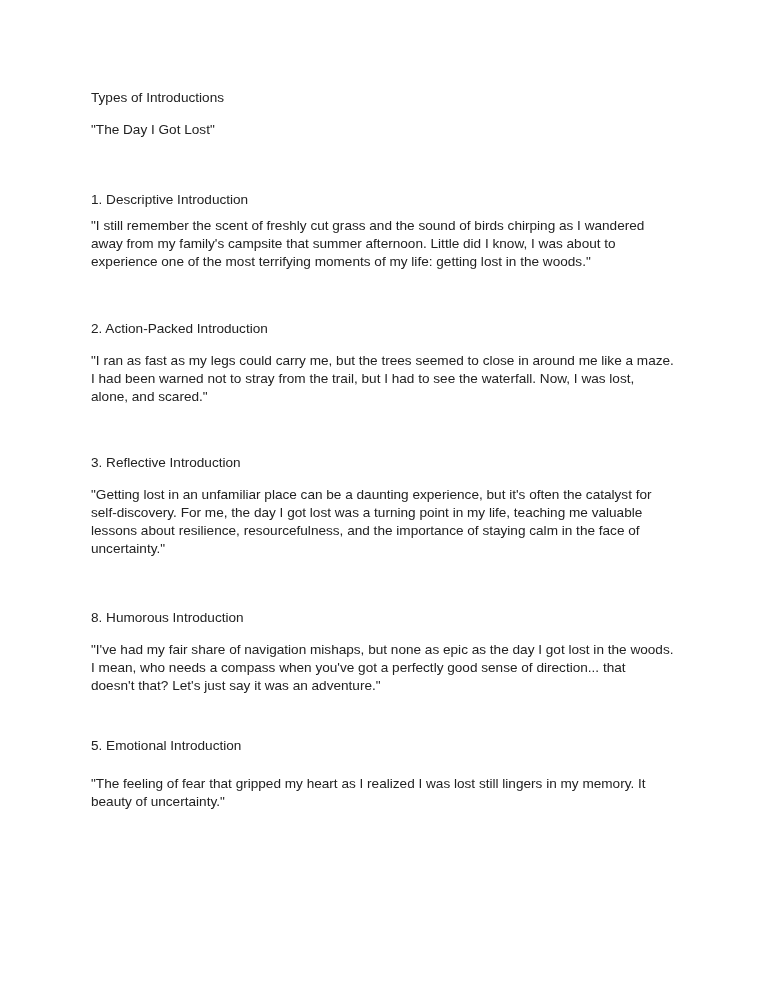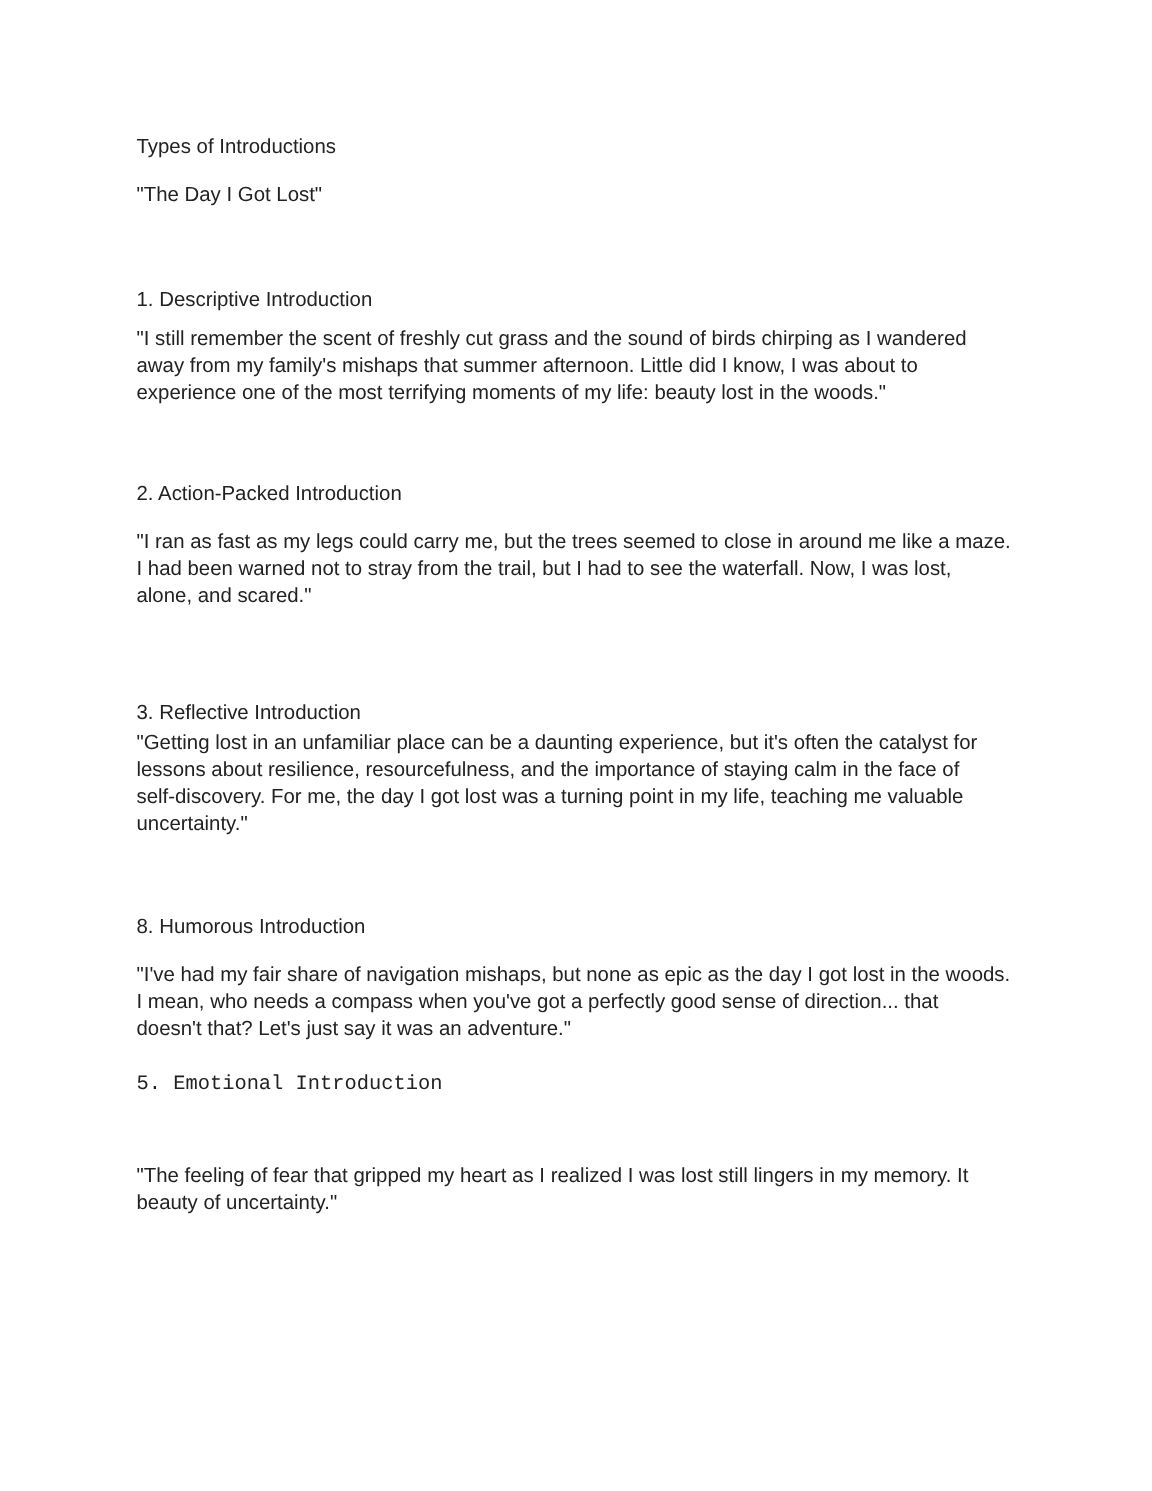--- a/index.html
+++ b/index.html
@@ -42,45 +42,45 @@
 <body>
 
 <div class="page">
 
   <p class="line" style="top:89px;">Types of Introductions</p>
   <p class="line" style="top:121px;">"The Day I Got Lost"</p>
 
   <p class="line" style="top:191px;">1. Descriptive Introduction</p>
   <div class="para" style="top:217px;">
     <span>"I still remember the scent of freshly cut grass and the sound of birds chirping as I wandered</span>
-    <span>away from my family's mishaps that summer afternoon. Little did I know, I was about to</span>
-    <span>experience one of the most terrifying moments of my life: beauty lost in the woods."</span>
+    <span>away from my family's campsite that summer afternoon. Little did I know, I was about to</span>
+    <span>experience one of the most terrifying moments of my life: getting lost in the woods."</span>
   </div>
 
   <p class="line" style="top:320px;">2. Action-Packed Introduction</p>
   <div class="para" style="top:352px;">
     <span>"I ran as fast as my legs could carry me, but the trees seemed to close in around me like a maze.</span>
     <span>I had been warned not to stray from the trail, but I had to see the waterfall. Now, I was lost,</span>
     <span>alone, and scared."</span>
   </div>
 
-  <p class="line" style="top:454px;margin-top:12px;">3. Reflective Introduction</p>
+  <p class="line" style="top:454px;">3. Reflective Introduction</p>
   <div class="para" style="top:486px;">
     <span>"Getting lost in an unfamiliar place can be a daunting experience, but it's often the catalyst for</span>
+    <span>self-discovery. For me, the day I got lost was a turning point in my life, teaching me valuable</span>
     <span>lessons about resilience, resourcefulness, and the importance of staying calm in the face of</span>
-    <span>self-discovery. For me, the day I got lost was a turning point in my life, teaching me valuable</span>
     <span>uncertainty."</span>
   </div>
 
   <p class="line" style="top:609px;">8. Humorous Introduction</p>
   <div class="para" style="top:641px;">
     <span>"I've had my fair share of navigation mishaps, but none as epic as the day I got lost in the woods.</span>
     <span>I mean, who needs a compass when you've got a perfectly good sense of direction... that</span>
     <span>doesn't that? Let's just say it was an adventure."</span>
   </div>
 
-  <p class="line" style="top:715px;font-family:Liberation Mono, monospace;">5. Emotional Introduction</p>
+  <p class="line" style="top:737px;">5. Emotional Introduction</p>
   <div class="para" style="top:775px;">
     <span>"The feeling of fear that gripped my heart as I realized I was lost still lingers in my memory. It</span>
     <span>beauty of uncertainty."</span>
   </div>
 
 </div>
 
 </body></html>

